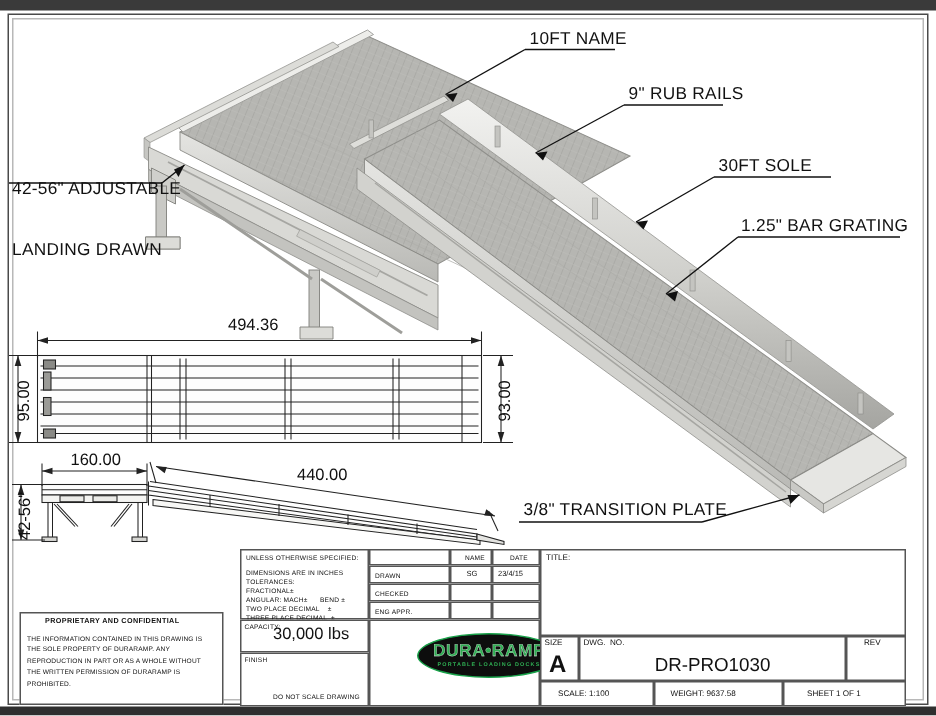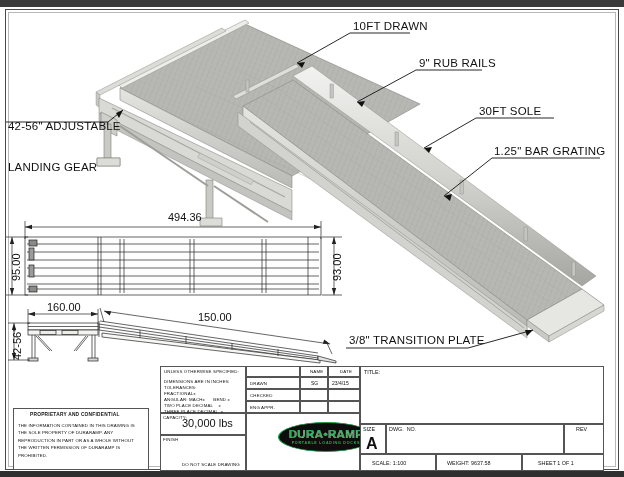--- a/index.html
+++ b/index.html
@@ -216,31 +216,31 @@
       <path d="M6,122 L108,122"></path>
       <path d="M108,122 L123,110"></path>
       <polygon points="123,110 116,113 119,118" fill="#111" stroke="none"></polygon>
 
       <path d="M346,348 L468,348"></path>
       <path d="M468,348 L533,330"></path>
       <polygon points="533,330 525,330 527,336" fill="#111" stroke="none"></polygon>
     </g>
   </svg>
 
-  <div class="callout" style="left:353px; top:20px;">10FT DRAWN</div>
+  <div class="callout" style="left:353px; top:20px;">10FT NAME</div>
 
   <div class="callout" style="left:419px; top:57px;">9" RUB RAILS</div>
 
   <div class="callout" style="left:479px; top:105px;">30FT SOLE</div>
 
   <div class="callout" style="left:494px; top:145px;">1.25" BAR GRATING</div>
 
   <div class="callout two-line" style="left:8px; top:93px;">
     <div>42-56" ADJUSTABLE</div>
-    <div>LANDING GEAR</div>
+    <div>LANDING DRAWN</div>
   </div>
 
   <div class="callout" style="left:349px; top:334px;">3/8" TRANSITION PLATE</div>
 
   <svg style="position:absolute;left:0;top:205px;width:360px;height:100px" viewBox="0 0 360 100">
     <g stroke="#222" stroke-width="0.7" fill="none">
 
       <rect x="25" y="32" width="296" height="58" fill="#fdfdfd"></rect>
 
       <line x1="98" y1="32" x2="98" y2="90"></line>
@@ -287,21 +287,21 @@
 
     <g stroke="#222" stroke-width="0.7" fill="none">
       <line x1="334" y1="32" x2="334" y2="90"></line>
       <path d="M334,32 l-2.2,7 4.4,0 z" fill="#222" stroke="none"></path>
       <path d="M334,90 l-2.2,-7 4.4,0 z" fill="#222" stroke="none"></path>
       <line x1="322" y1="32" x2="342" y2="32"></line>
       <line x1="322" y1="90" x2="342" y2="90"></line>
     </g>
   </svg>
 
-  <div class="dimtext" style="left:168px; top:211px;text-align:center;">494.36</div>
+  <div class="dimtext" style="left:152px; top:211px;text-align:center;">494.36</div>
   <div class="dimtext vert" style="left:10px; top:281px;">95.00</div>
   <div class="dimtext vert" style="left:331px; top:281px;">93.00</div>
 
   <svg style="position:absolute;left:0;top:296px;width:360px;height:74px" viewBox="0 0 360 74">
     <g stroke="#222" stroke-width="0.7" fill="none">
 
       <rect x="28" y="27" width="70" height="7" fill="#fdfdfd"></rect>
       <line x1="28" y1="30.5" x2="98" y2="30.5"></line>
       <rect x="28" y="34" width="70" height="5" fill="#f4f4f2"></rect>
 
@@ -357,21 +357,21 @@
     <g stroke="#222" stroke-width="0.7" fill="none">
       <line x1="14" y1="27" x2="14" y2="64"></line>
       <path d="M14,27 l-2.2,7 4.4,0 z" fill="#222" stroke="none"></path>
       <path d="M14,64 l-2.2,-7 4.4,0 z" fill="#222" stroke="none"></path>
       <line x1="8" y1="27" x2="30" y2="27"></line>
       <line x1="8" y1="64" x2="30" y2="64"></line>
     </g>
   </svg>
 
   <div class="dimtext" style="left:47px; top:301px;">160.00</div>
-  <div class="dimtext" style="left:198px; top:311px;">150.00</div>
+  <div class="dimtext" style="left:198px; top:311px;">440.00</div>
   <div class="dimtext vert" style="left:11px; top:360px;">42-56"</div>
 
   <div id="titleblock">
 
     <div class="cell" style="left:0; top:0; width:86px; height:47px;"></div>
     <div class="txt tb-lab" style="left:4px; top:3px;">UNLESS OTHERWISE SPECIFIED:</div>
     <div class="txt tb-lab" style="left:4px; top:13px;">DIMENSIONS ARE IN INCHES</div>
     <div class="txt tb-lab" style="left:4px; top:19px;">TOLERANCES:</div>
     <div class="txt tb-lab" style="left:4px; top:25px;">FRACTIONAL±</div>
     <div class="txt tb-lab" style="left:4px; top:31px;">ANGULAR: MACH±      BEND ±</div>
@@ -422,20 +422,21 @@
     <div class="cell" style="left:200px; top:0; width:244px; height:58px;"></div>
     <div class="txt tb-small" style="left:204px; top:3px;">TITLE:</div>
     <div class="txt tb-mid" style="left:204px; top:14px;"></div>
 
     <div class="cell" style="left:200px; top:58px; width:26px; height:30px;"></div>
     <div class="txt tb-small" style="left:203px; top:60px;">SIZE</div>
     <div class="txt tb-huge" style="left:206px; top:67px;">A</div>
 
     <div class="cell" style="left:226px; top:58px; width:178px; height:30px;"></div>
     <div class="txt tb-small" style="left:229px; top:60px;">DWG.  NO.</div>
+    <div class="txt tb-dwg" style="left:55px; top:69px; width:178px; text-align:center; left:226px;">DR-PRO1030</div>
 
     <div class="cell" style="left:404px; top:58px; width:40px; height:30px;"></div>
     <div class="txt tb-small" style="left:416px; top:60px;">REV</div>
     <div class="txt tb-mid" style="left:418px; top:72px;"></div>
 
     <div class="cell" style="left:200px; top:88px; width:76px; height:17px;"></div>
     <div class="txt tb-small" style="left:212px; top:94px;">SCALE: 1:100</div>
 
     <div class="cell" style="left:276px; top:88px; width:86px; height:17px;"></div>
     <div class="txt tb-small" style="left:287px; top:94px;">WEIGHT: 9637.58</div>

